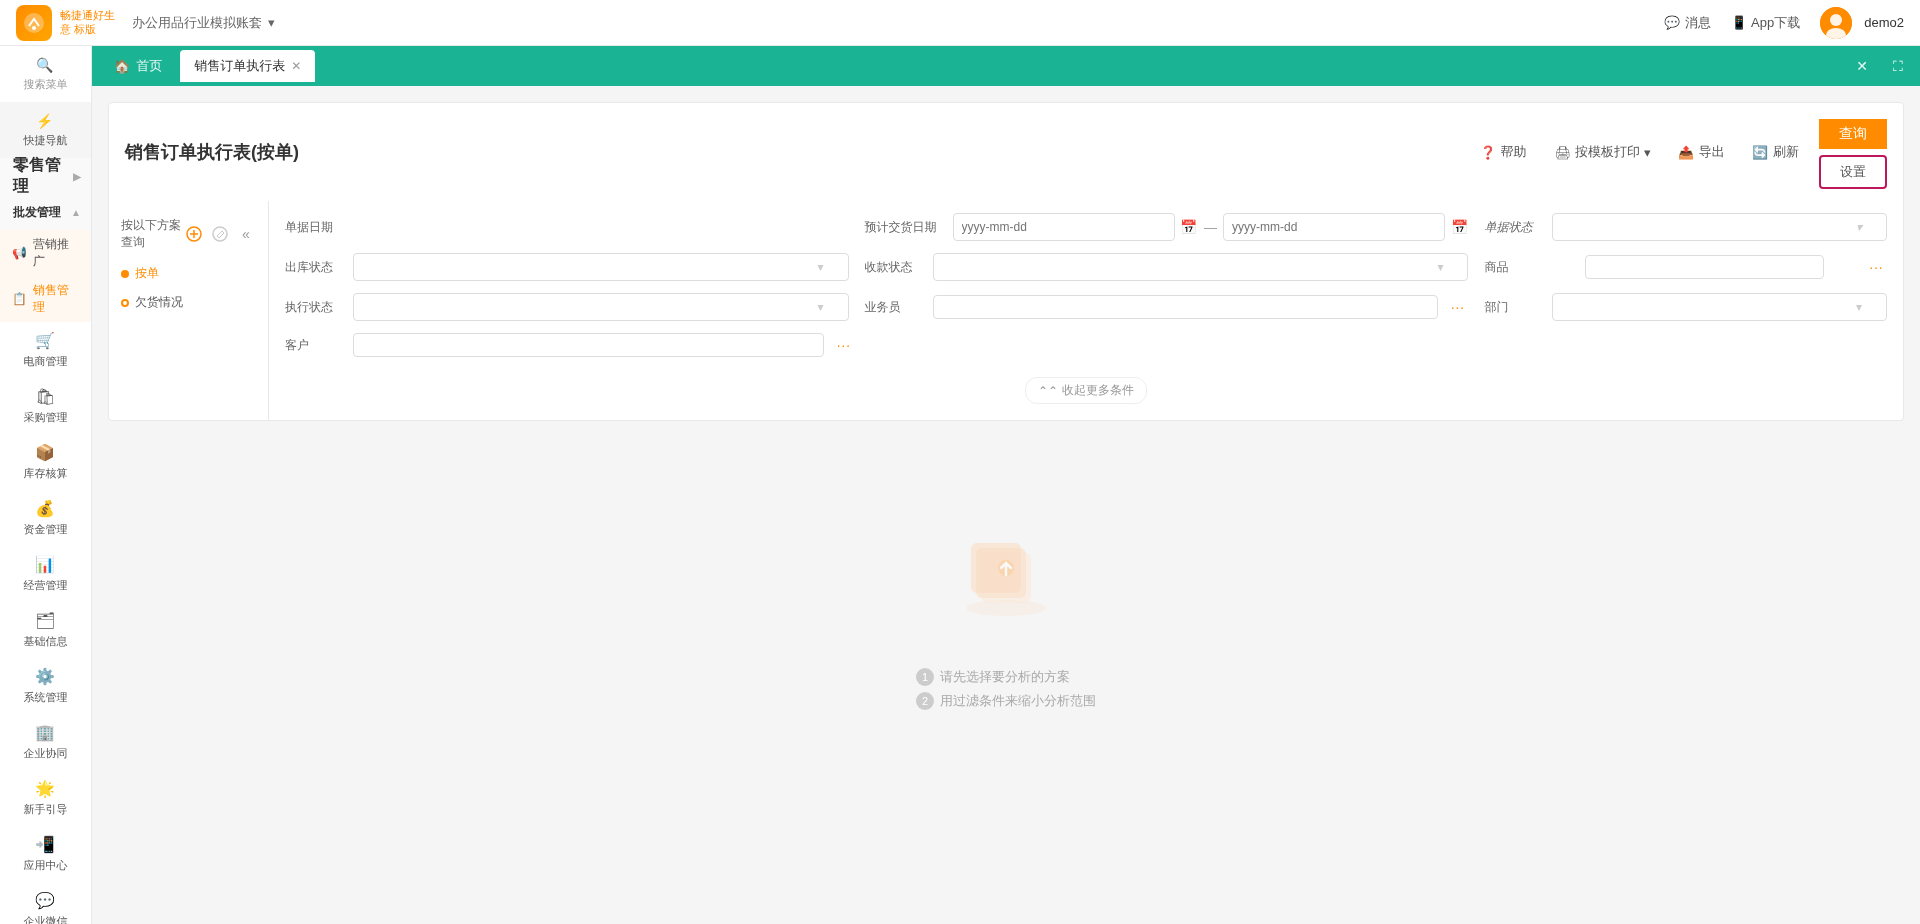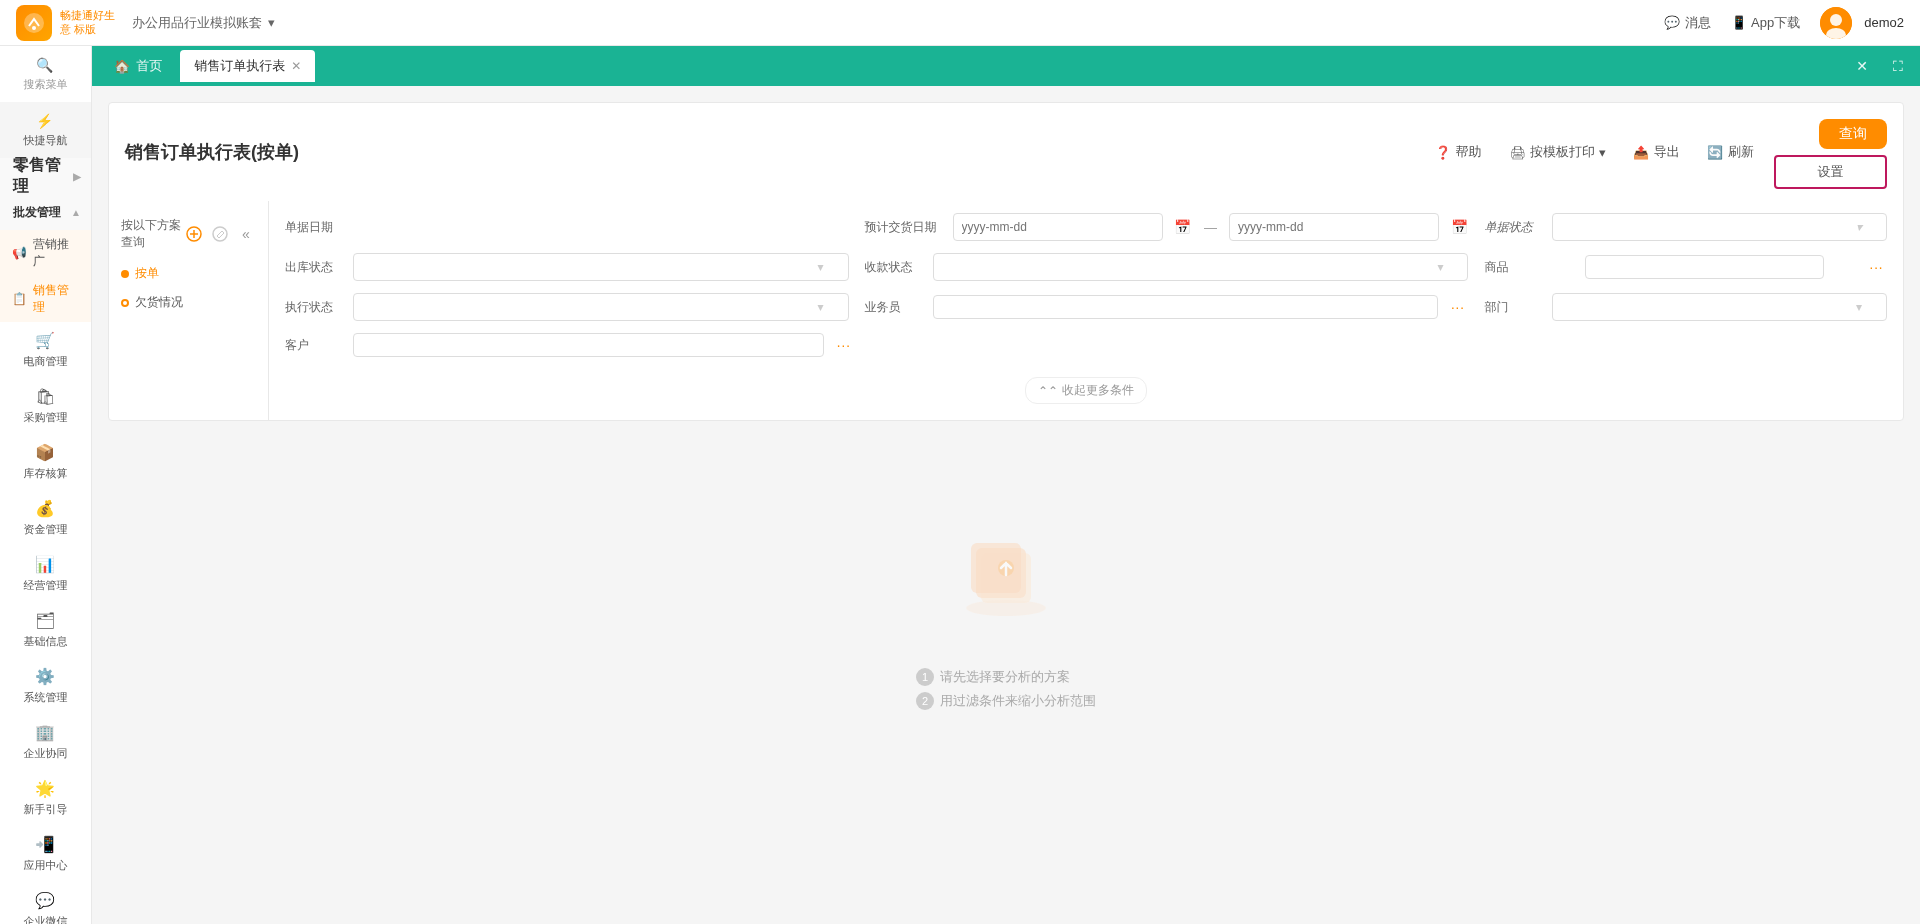--- a/index.html
+++ b/index.html
@@ -218,24 +218,23 @@
       color: #555;
       font-size: 13px;
       padding: 4px 8px;
       border-radius: 4px;
     }
     .action-btn-primary {
       background: #ff8c00;
       color: white;
       border: none;
       padding: 6px 20px;
-      border-radius: 8px;
+      border-radius: 0;
       cursor: pointer;
       font-size: 14px;
-      margin-left: 45px;
     }
     .action-btn-secondary {
       background: #fff;
       color: #555;
       border: 2px solid #be185d;
       padding: 6px 14px;
       border-radius: 4px;
       cursor: pointer;
       font-size: 13px;
     }
@@ -329,21 +328,21 @@
       border-radius: 4px;
       padding: 4px 8px;
       font-size: 12px;
       color: #333;
       outline: none;
       background: #fff;
     }
     .date-range {
       display: flex;
       align-items: center;
-      gap: 12px;
+      gap: 6px;
       flex: 1;
     }
     .date-input {
       flex: 1;
       border: 1px solid #ddd;
       border-radius: 4px;
       padding: 4px 8px;
       font-size: 12px;
       color: #aaa;
       outline: none;

